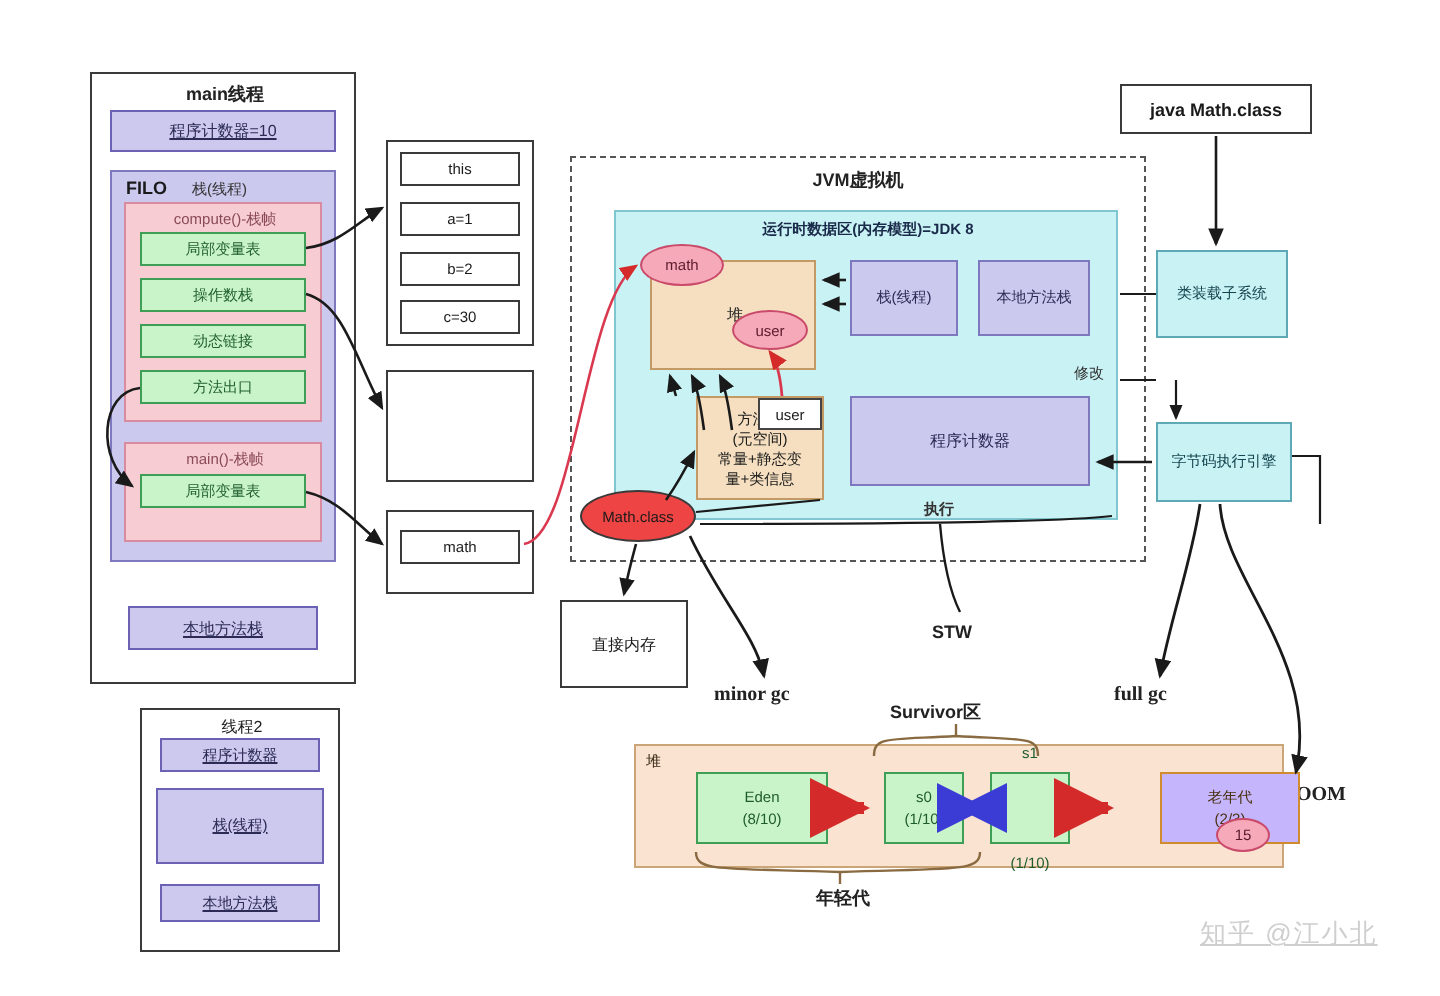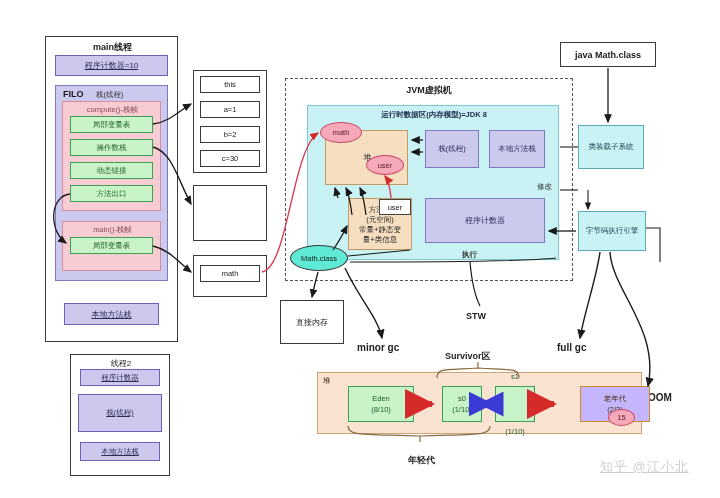--- a/index.html
+++ b/index.html
@@ -21,21 +21,21 @@
   .box-cyan{border:1.3px solid #5fa8b5;background:#c9f2f5;}
   .box-lav{border:1.3px solid #7e79bf;background:#ccc9ef;}
   .box-tan{border:1.3px solid #c39a66;background:#f5dfc0;}
   .box-orange{border:1.3px solid #cf8b2e;background:#c4b5fd;margin-left:20px;}
   .box-peach{border:1.3px solid #c9a578;background:#fae3d0;}
   .box-lightcyan{border:1.3px solid #7fc6d0;background:#c8f2f3;}
 
   .t9{font-size:9px;}
   .t8{font-size:8px;}
   .t75{font-size:7.5px;}
-  .t10{font-size:10px;}
+  .t10{font-size:10px;font-family:Liberation Serif, serif;}
   .b{font-weight:bold;}
 
   .ellipse{border-radius:50%;}
   .dashed{border:1.4px dashed #555;background:transparent;}
 
   svg.overlay{position:absolute;left:0;top:0;width:720px;height:498px;pointer-events:none;}
   .wm{color:#cfcfcf;font-size:13px;letter-spacing:1px;}
   .lbl{color:#222;}
 </style>
 </head>
@@ -112,21 +112,21 @@
 
 <div class="abs box-lav ctr t8" style="left:425px;top:198px;width:120px;height:45px;color:#2b2b55;">程序计数器</div>
 
 <div class="abs t75" style="left:537px;top:182px;color:#333;">修改</div>
 <div class="abs t75" style="left:462px;top:250px;color:#333;font-weight:bold;">执行</div>
 
 <div class="abs box ctr t9 b" style="left:560px;top:42px;width:96px;height:25px;background:#fff;">java Math.class</div>
 <div class="abs box-cyan ctr t75" style="left:578px;top:125px;width:66px;height:44px;color:#14454e;">类装载子系统</div>
 <div class="abs box-cyan ctr t75" style="left:578px;top:211px;width:68px;height:40px;color:#14454e;">字节码执行引擎</div>
 
-<div class="abs ellipse ctr t75" style="left:290px;top:245px;width:58px;height:26px;border:1.3px solid #3a3a3a;background:#5eead4;">Math.class</div>
+<div class="abs ellipse ctr t75" style="left:290px;top:245px;width:58px;height:26px;border:1.3px solid #3a3a3a;background:#ef4444;">Math.class</div>
 
 <div class="abs box ctr t8" style="left:280px;top:300px;width:64px;height:44px;">直接内存</div>
 
 <div class="abs t9 b lbl" style="left:466px;top:311px;">STW</div>
 
 <div class="abs t10 b lbl" style="left:357px;top:342px;">minor gc</div>
 <div class="abs t10 b lbl" style="left:557px;top:342px;">full gc</div>
 <div class="abs t10 b lbl" style="left:648px;top:392px;">OOM</div>
 
 <div class="abs t9 b lbl" style="left:445px;top:350px;">Survivor区</div>
@@ -150,21 +150,21 @@
   <div>(1/10)</div>
 </div>
 
 <div class="abs box-orange col ctr t75" style="left:560px;top:386px;width:70px;height:36px;color:#4a3010;line-height:11px;">
   <div>老年代</div>
   <div>(2/3)</div>
 </div>
 
 <div class="abs ellipse ctr t75" style="left:608px;top:409px;width:27px;height:17px;border:1.2px solid #c94a6a;background:#f6a9b8;color:#5a1a2a;">15</div>
 
-<div class="abs t9 b lbl" style="left:408px;top:454px;">年轻代</div>
+<div class="abs t9 b lbl" style="left:408px;top:443px;">年轻代</div>
 
 <div class="abs wm" style="left:600px;top:458px;text-decoration:underline;">知乎 @江小北</div>
 
 <svg class="overlay">
   <defs>
     <marker id="ab" markerWidth="7" markerHeight="7" refX="6" refY="3" orient="auto">
       <path d="M0,0 L7,3 L0,6 z" fill="#1a1a1a"></path>
     </marker>
     <marker id="ar" markerWidth="7" markerHeight="7" refX="6" refY="3" orient="auto">
       <path d="M0,0 L7,3 L0,6 z" fill="#d42a2a"></path>

